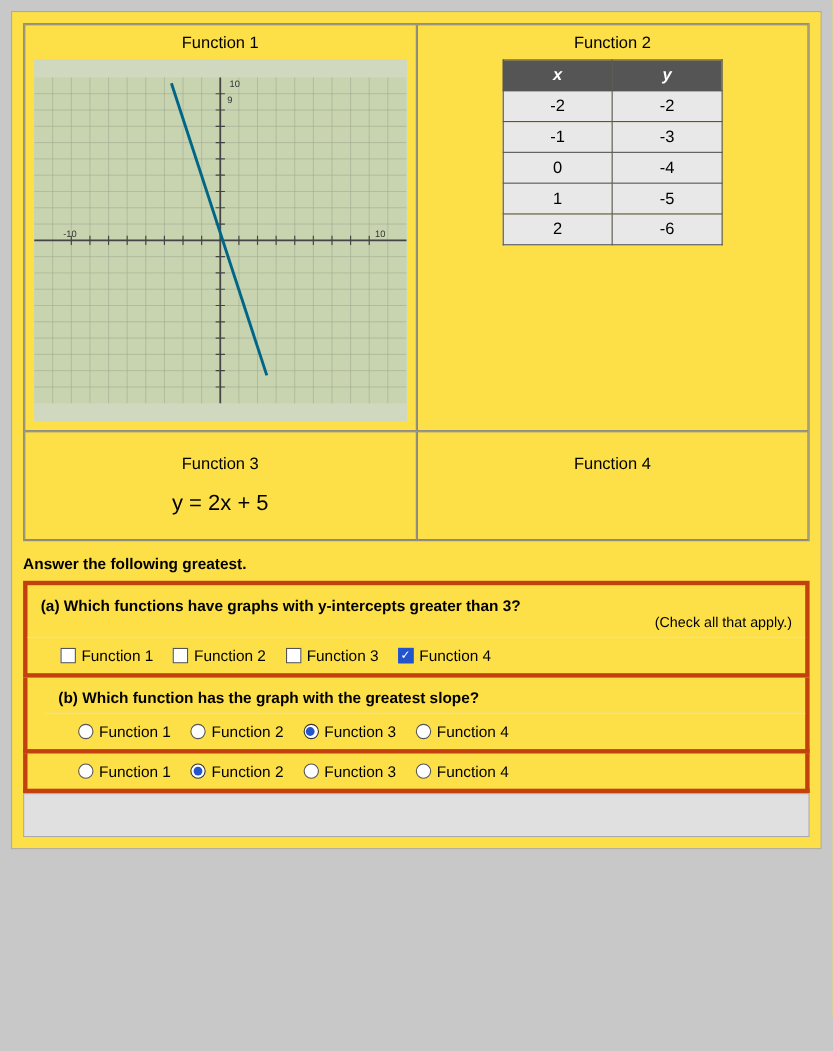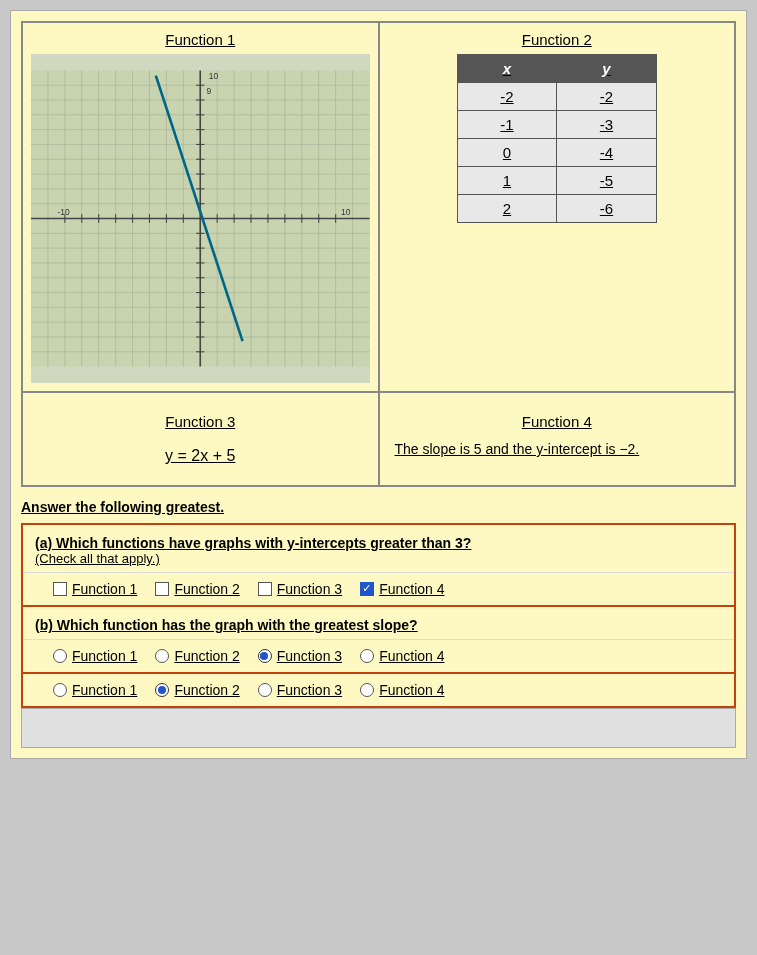--- a/index.html
+++ b/index.html
@@ -6,24 +6,23 @@
     body {
       width: 757px;
       min-height: 955px;
       background: #c8c8c8;
       font-family: Arial, sans-serif;
       font-size: 14px;
       padding: 10px;
     }
 
     .main-container {
-      background: #fef9c3;
+      background: #fde047;
       border: 1px solid #aaa;
       padding: 10px;
-      text-decoration: underline;
     }
 
     
     .top-grid {
       display: grid;
       grid-template-columns: 1fr 1fr;
       border: 1px solid #888;
     }
 
     .cell {
@@ -68,21 +67,21 @@
     .func2-table td {
       background: #e8e8e8;
     }
 
     
     .func3-cell {
       text-align: center;
       padding: 20px 10px;
     }
     .func3-equation {
-      font-size: 16px;
+      font-size: 20px;
       margin-top: 17px;
     }
 
     
     .func4-cell {
       padding: 20px 15px;
     }
     .func4-desc {
       font-size: 14px;
       line-height: 1.6;
@@ -94,37 +93,39 @@
       margin-top: 12px;
     }
 
     .answer-label {
       font-size: 14px;
       font-weight: bold;
       margin-bottom: 8px;
     }
 
     .question-block {
-      border: 2px solid #c2410c;
+      border: 4px solid #c2410c;
       margin-bottom: 0;
     }
     .question-block + .question-block {
       border-top: none;
+      padding-left: 16px;
     }
 
     .question-text {
       padding: 10px 12px 6px;
       font-size: 14px;
       font-weight: bold;
       border-bottom: 1px solid #ddd;
     }
 
     .question-sub {
       font-weight: normal;
       font-size: 13px;
+      text-align: right;
     }
 
     .options-row {
       display: flex;
       align-items: center;
       gap: 18px;
       padding: 8px 30px;
       flex-wrap: wrap;
     }
 
@@ -343,21 +344,20 @@
       </table>
     </div>
 
     <div class="cell func3-cell">
       <div class="cell-title">Function 3</div>
       <div class="func3-equation">y = 2x + 5</div>
     </div>
 
     <div class="cell func4-cell">
       <div class="cell-title">Function 4</div>
-      <div class="func4-desc">The slope is 5 and the y-intercept is −2.</div>
     </div>
   </div>
 
   <div class="answer-section">
     <div class="answer-label">Answer the following greatest.</div>
 
     <div id="questions-container">
     <div class="question-block">
           <div class="question-text">(a) Which functions have graphs with y-intercepts greater than 3?<div class="question-sub">(Check all that apply.)</div></div>
           <div class="options-row">

